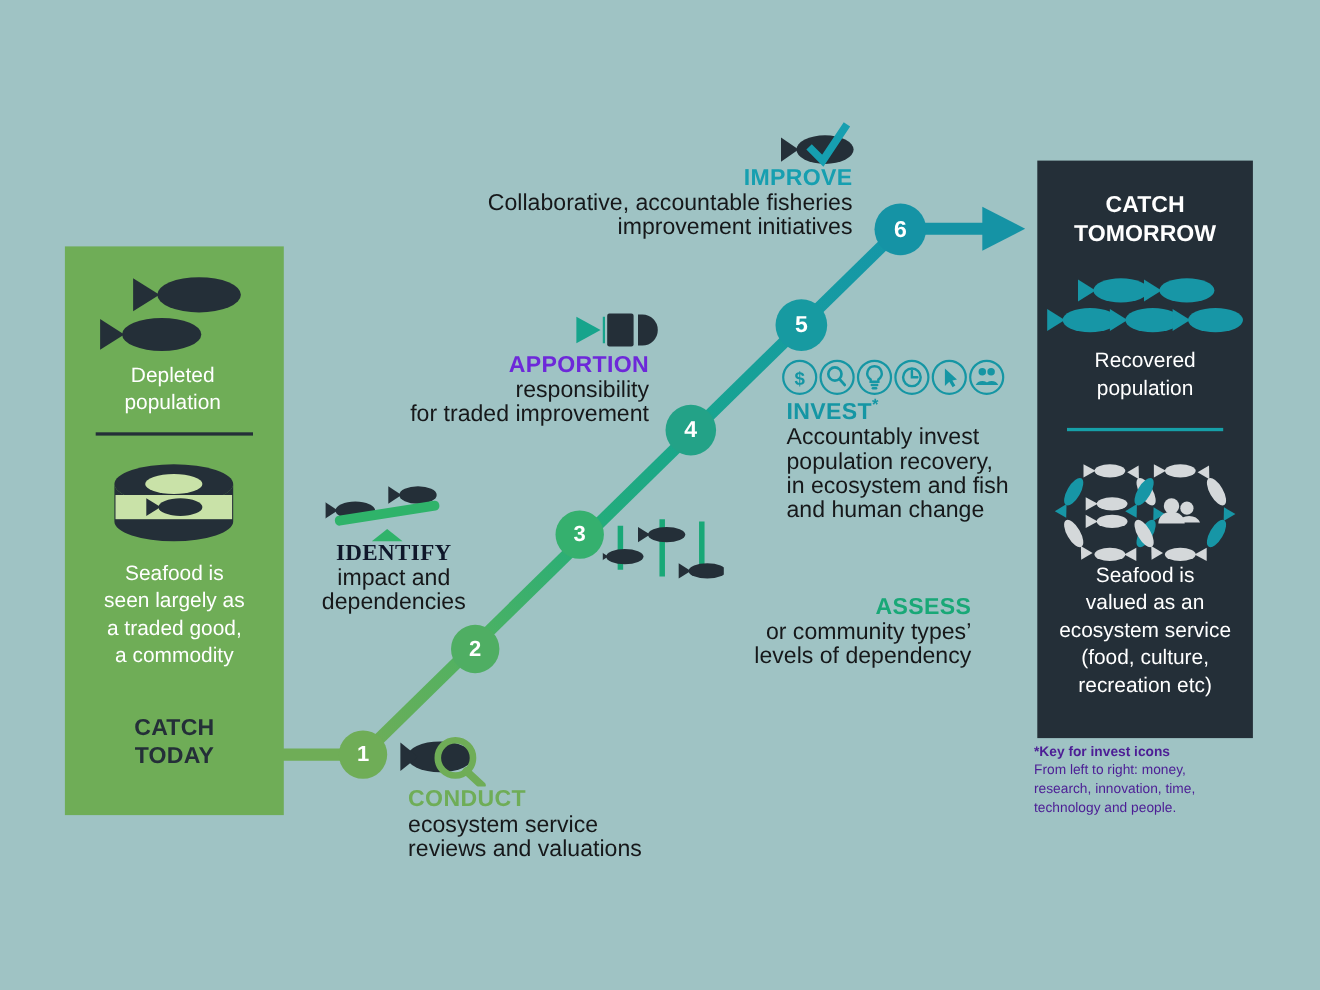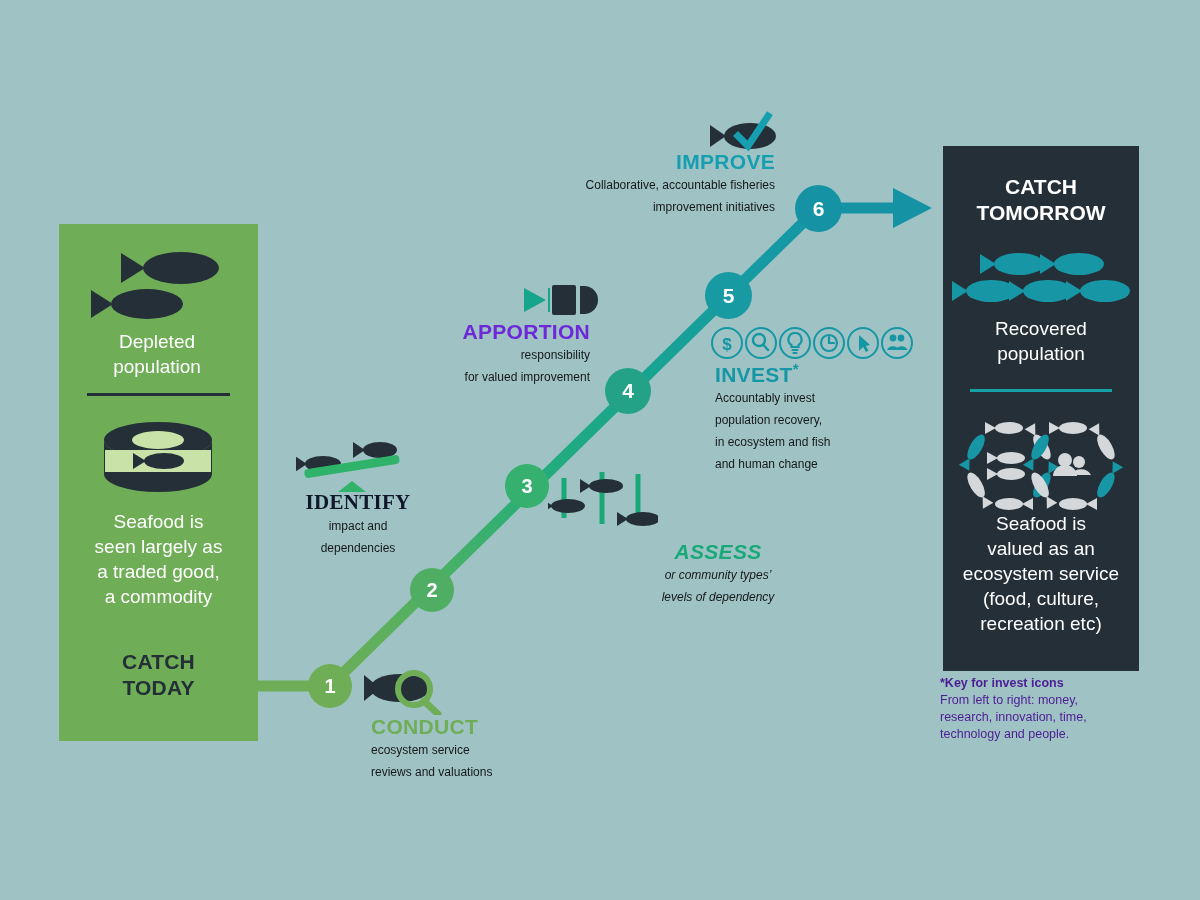--- a/index.html
+++ b/index.html
@@ -61,28 +61,28 @@
 
   .key-note{
     position:absolute;left:940px;top:675px;width:220px;
     color:#4c1d95;font-size:12.5px;line-height:17px;
   }
   .key-note .key-title{font-weight:bold;}
 
   
   .step{position:absolute;}
   .step .head{font-weight:bold;font-size:21px;letter-spacing:.3px;margin:0;}
-  .step .body{font-size:12px;line-height:22px;color:#16181a;margin:0;}
+  .step .body{font-size:21px;line-height:22px;color:#16181a;margin:0;}
   .step .head .star{font-size:15px;vertical-align:super;}
 
   .s-conduct{left:371px;top:715px;width:330px;text-align:left;}
   .s-conduct .head{color:#6fad57;}
   .s-identify{left:238px;top:490px;width:240px;text-align:center;}
   .s-identify .head{color:#0f172a;font-family:Liberation Serif, serif;}
-  .s-assess{left:553px;top:540px;width:330px;text-align:center;font-style:italic;}
+  .s-assess{left:553px;top:540px;width:330px;text-align:right;}
   .s-assess .head{color:#19a877;}
   .s-apportion{left:320px;top:320px;width:270px;text-align:right;}
   .s-apportion .head{color:#6d28d9;}
   .s-invest{left:715px;top:360px;width:290px;text-align:left;}
   .s-invest .head{color:#1596a4;}
   .s-improve{left:400px;top:150px;width:375px;text-align:right;}
   .s-improve .head{color:#169fb0;}
 
   
   .num{
@@ -372,21 +372,21 @@
       <polygon points="2,6 24,18 2,30" fill="#16a48c"></polygon>
       <path d="M26 6 L26 30 L28 30 L28 6 Z" fill="#16a48c"></path>
       <rect x="30" y="3" width="24" height="30" rx="2" fill="#242f38"></rect>
       <path d="M58 4 L62 4 A14 14 0 0 1 62 32 L58 32 Z" fill="#242f38"></path>
     </svg>
   </div>
   <div class="step s-apportion">
     <div class="head">APPORTION</div>
     <div class="body">
       <div>responsibility</div>
-      <div>for valued improvement</div>
+      <div>for traded improvement</div>
     </div>
   </div>
   <div class="num" style="left:605px;top:368px;width:46px;height:46px;background:#23a287;font-size:21px;">
     <span>4</span>
   </div>
 
   <div style="position:absolute;left:710px;top:325px;">
     <svg width="204" height="36" viewBox="0 0 204 36">
       <g fill="none" stroke="#1596a4" stroke-width="2">
         <circle cx="17" cy="18" r="15"></circle>

